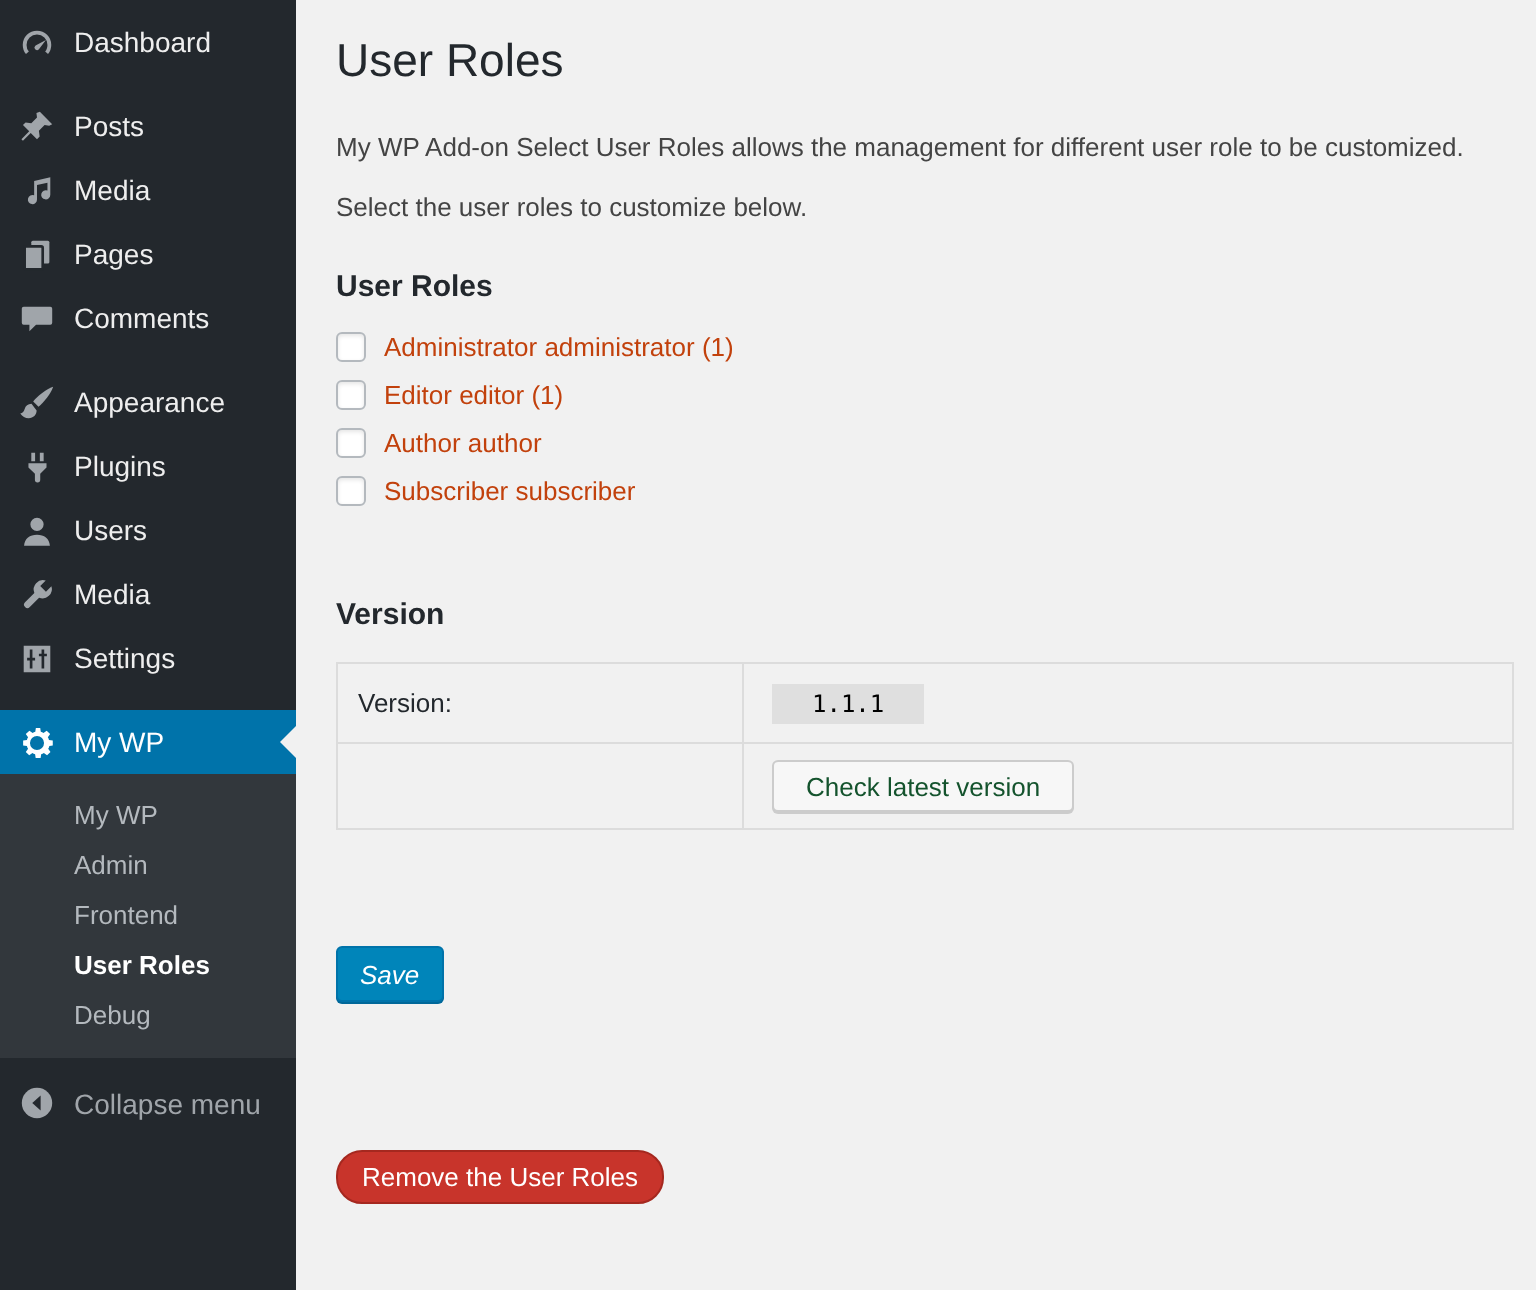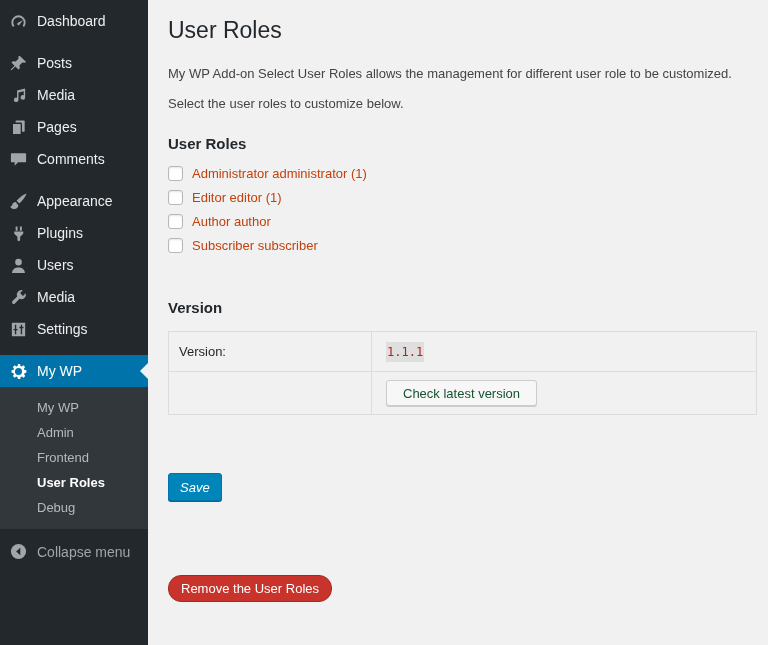--- a/index.html
+++ b/index.html
@@ -63,21 +63,21 @@
   table.form-table {
     width:100%; border-collapse:collapse; border:1px solid #dcdcdc; margin-top:14px;
   }
   table.form-table th {
     width:203px; text-align:left; vertical-align:middle; font-weight:normal;
     color:#23282d; font-size:13px; padding:12px 10px; border-right:1px solid #dcdcdc;
   }
   table.form-table td { padding:8px 10px; }
   table.form-table tr + tr th, table.form-table tr + tr td { border-top:1px solid #dcdcdc; }
   code.version-code {
-    background:#dfdfdf; color:#b91c1c; padding:3px 1px; margin-left:4px;
+    background:#dfdfdf; color:#000000; padding:3px 20px; margin-left:4px;
     font-family:"DejaVu Sans Mono", monospace; font-size:12px;
   }
   button { font-family:"Liberation Sans", sans-serif; }
   .btn-secondary {
     background:#f7f7f7; border:1px solid #cccccc; border-radius:3px;
     color:#14532d; font-size:13px; height:26px; padding:0 16px; margin-left:4px;
     box-shadow:0 1px 0 #cccccc; cursor:pointer;
   }
   .btn-primary {
     background:#0085ba; border:1px solid #0073aa; border-radius:3px;

